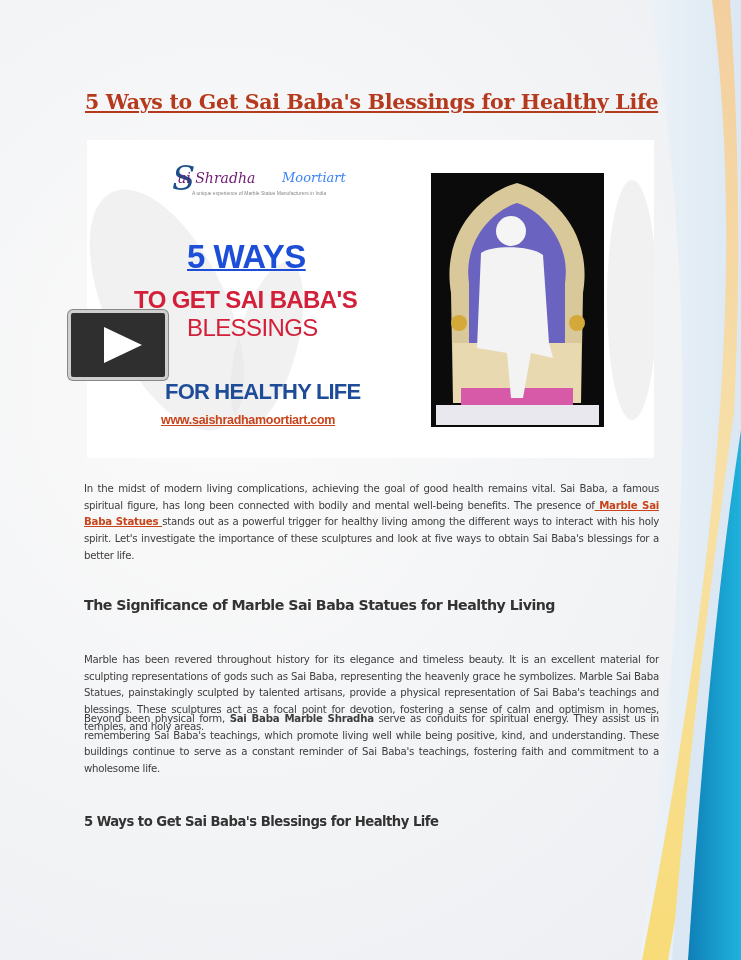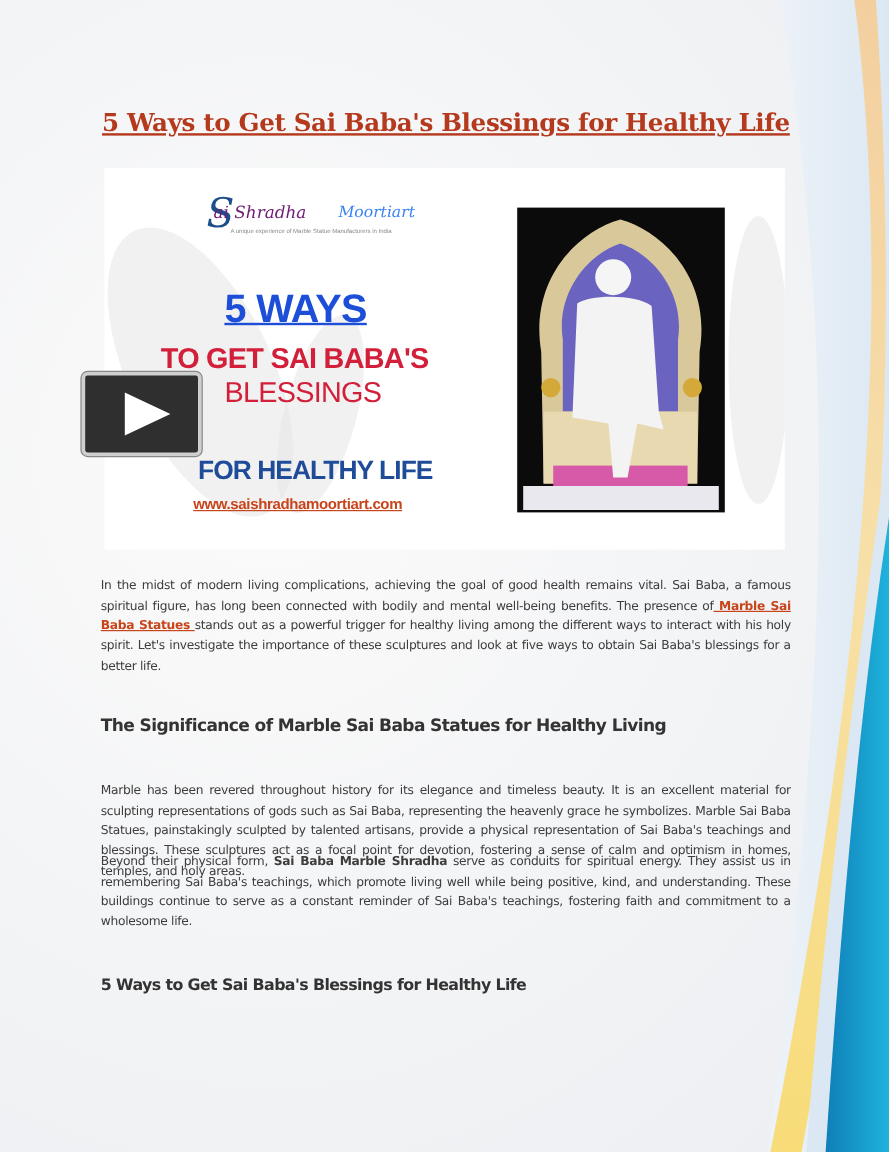--- a/index.html
+++ b/index.html
@@ -107,16 +107,16 @@
 
 <p class="body-text p1" style="margin:0;">
   <span>In the midst of modern living complications, achieving the goal of good health remains vital. Sai Baba, a famous spiritual figure, has long been connected with bodily and mental well-being benefits. The presence of</span><a class="link"> Marble Sai Baba Statues </a><span>stands out as a powerful trigger for healthy living among the different ways to interact with his holy spirit. Let's investigate the importance of these sculptures and look at five ways to obtain Sai Baba's blessings for a better life.</span>
 </p>
 
 <div class="h2 h2a">The Significance of Marble Sai Baba Statues for Healthy Living</div>
 
 <p class="body-text p2" style="margin:0;">Marble has been revered throughout history for its elegance and timeless beauty. It is an excellent material for sculpting representations of gods such as Sai Baba, representing the heavenly grace he symbolizes. Marble Sai Baba Statues, painstakingly sculpted by talented artisans, provide a physical representation of Sai Baba's teachings and blessings. These sculptures act as a focal point for devotion, fostering a sense of calm and optimism in homes, temples, and holy areas.</p>
 
 <p class="body-text p3" style="margin:0;">
-  <span>Beyond their physical form, </span><b>Sai Baba Marble Shradha</b><span> serve as conduits for spiritual energy. They assist us in remembering Sai Baba's teachings, which promote living well while being positive, kind, and understanding. These buildings continue to serve as a constant reminder of Sai Baba's teachings, fostering faith and commitment to a wholesome life.</span>
+  <span>Beyond been physical form, </span><b>Sai Baba Marble Shradha</b><span> serve as conduits for spiritual energy. They assist us in remembering Sai Baba's teachings, which promote living well while being positive, kind, and understanding. These buildings continue to serve as a constant reminder of Sai Baba's teachings, fostering faith and commitment to a wholesome life.</span>
 </p>
 
 <div class="h2 h2b">5 Ways to Get Sai Baba's Blessings for Healthy Life</div>
 
 </body></html>

